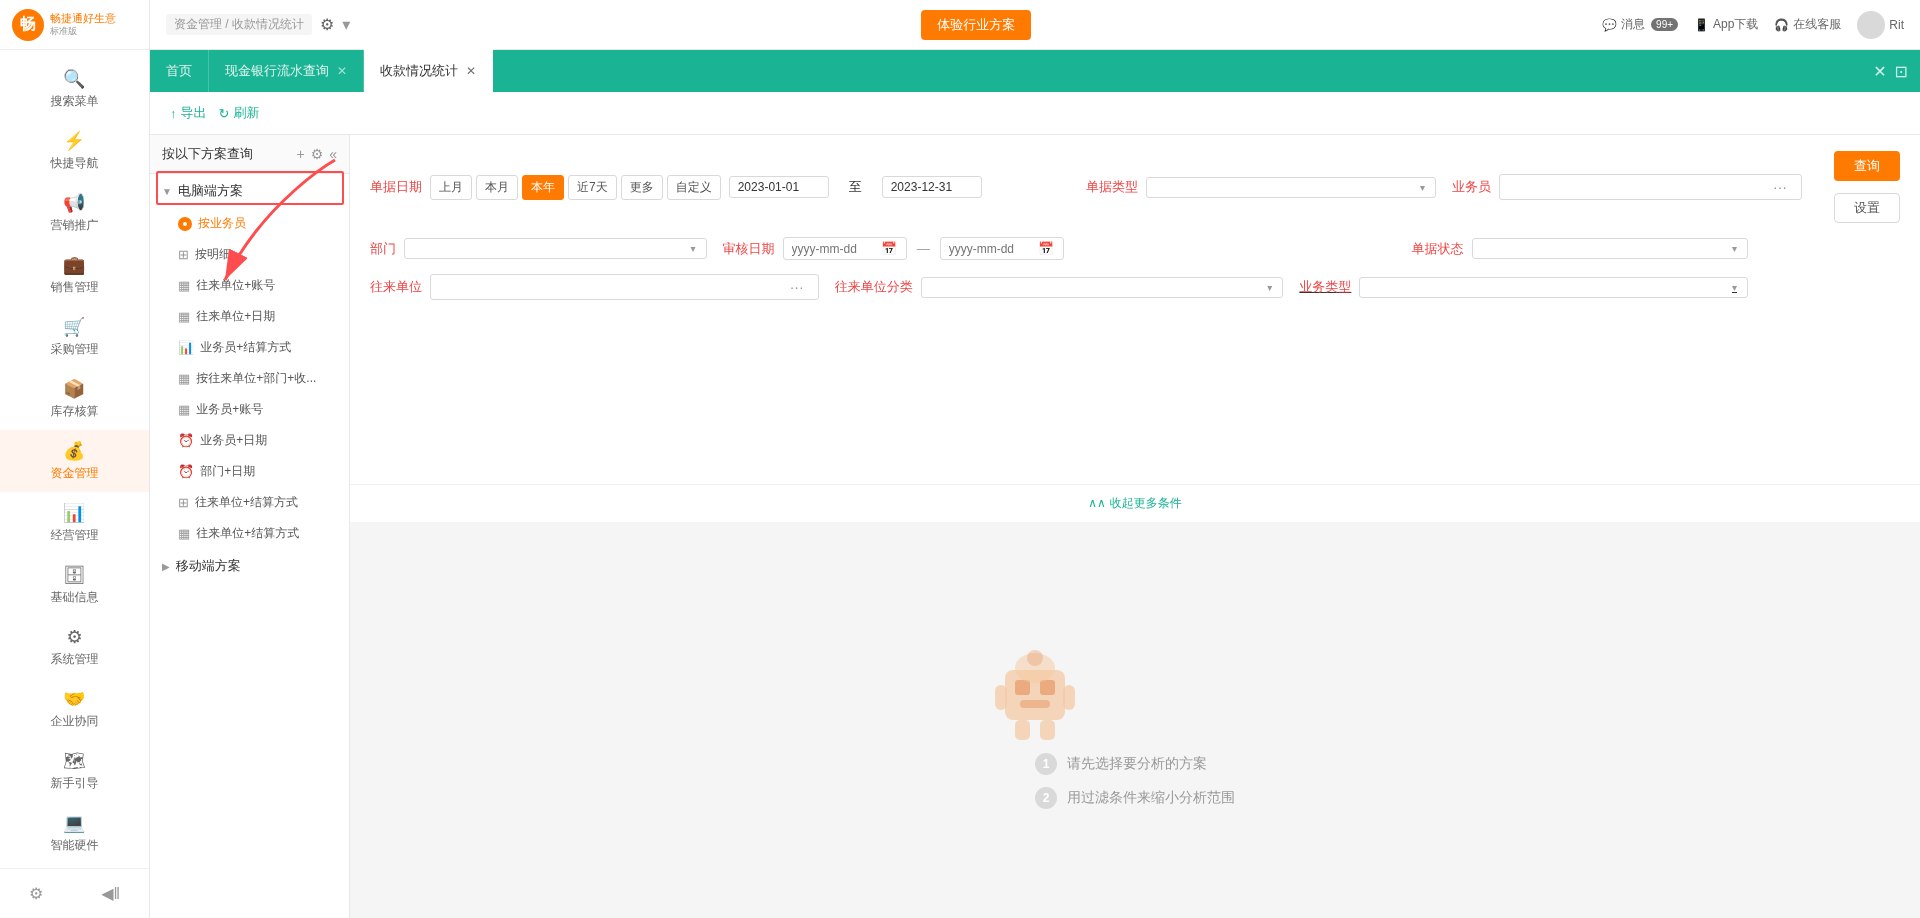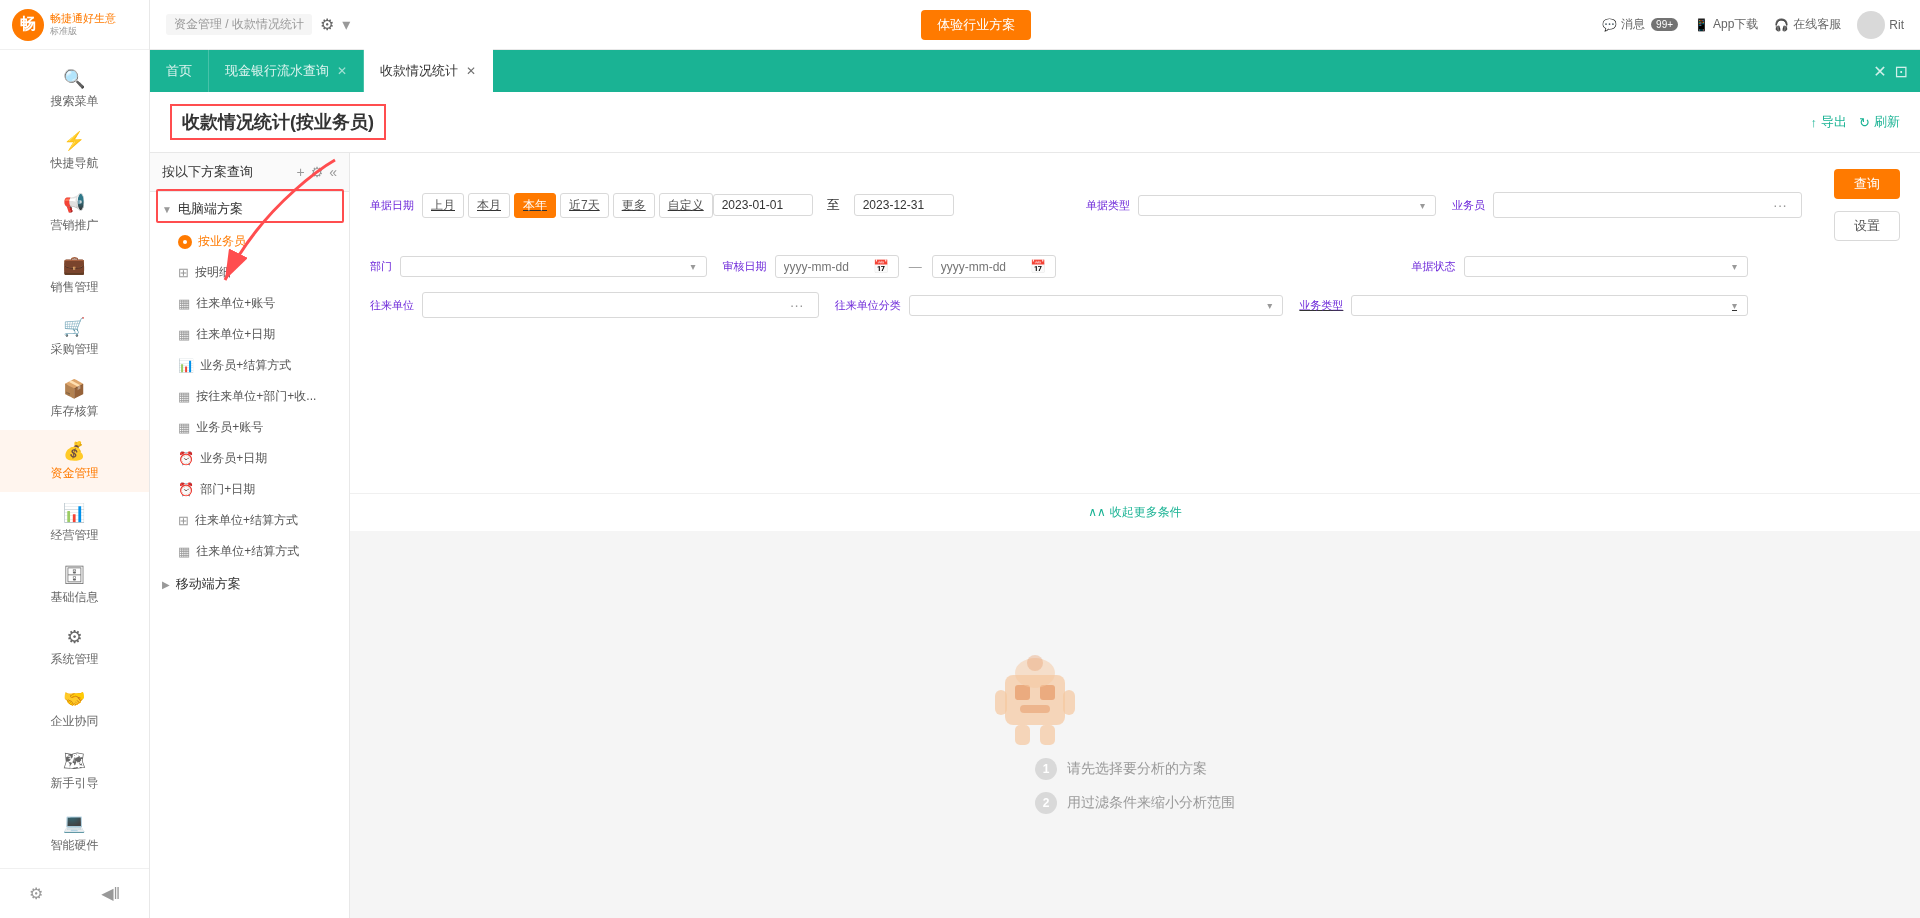--- a/index.html
+++ b/index.html
@@ -75,28 +75,28 @@
     .scheme-item-icon { margin-right: 6px; font-size: 13px; color: #999; }
     .active-dot { width: 14px; height: 14px; background: #ff7a00; border-radius: 50%; display: inline-flex; align-items: center; justify-content: center; margin-right: 6px; flex-shrink: 0; }
     .active-dot svg { width: 8px; height: 8px; }
 
     
     .filter-area { flex: 1; background: #fff; padding: 16px 20px; overflow-y: auto; }
 
     
     .filter-row { display: flex; align-items: center; margin-bottom: 14px; gap: 16px; }
     .filter-item { display: flex; align-items: center; flex: 1; min-width: 0; }
-    .filter-label { font-size: 11px; color: #6d28d9; white-space: nowrap; margin-right: 8px; flex-shrink: 0; }
+    .filter-label { font-size: 13px; color: #ef4444; white-space: nowrap; margin-right: 8px; flex-shrink: 0; }
     .filter-control { flex: 1; display: flex; align-items: center; }
 
     
-    .date-btn-group { display: flex; align-items: center; gap: 4px; text-decoration: underline; }
+    .date-btn-group { display: flex; align-items: center; gap: 4px; }
     .date-btn { padding: 3px 8px; border: 1px solid #d9d9d9; border-radius: 3px; font-size: 12px; color: #555; background: #fff; cursor: pointer; }
     .date-btn.active { background: #ff7a00; color: #fff; border-color: #ff7a00; }
-    .date-range { display: flex; align-items: center; gap: 14px; margin-left: 0; }
+    .date-range { display: flex; align-items: center; gap: 20px; margin-left: 8px; }
     .date-input { border: 1px solid #d9d9d9; border-radius: 3px; padding: 3px 8px; font-size: 12px; color: #333; background: #fff; width: 100px; }
     .select-arrow { color: #999; font-size: 10px; }
     .select-dots { color: #999; font-size: 14px; margin: 0 4px; cursor: pointer; }
 
     
     .date-picker-input { display: flex; align-items: center; border: 1px solid #d9d9d9; border-radius: 3px; padding: 3px 8px; background: #fff; min-width: 120px; }
     .date-picker-input input { border: none; outline: none; font-size: 12px; color: #999; width: 90px; background: transparent; }
     .date-picker-icon { color: #999; font-size: 13px; }
     .date-separator { color: #999; margin: 0 4px; }
 
@@ -240,25 +240,20 @@
       </div>
       <div class="tabs-bar-right">
         <span class="tab-window-btn">✕</span>
         <span class="tab-window-btn">⊡</span>
       </div>
     </div>
 
     <div class="page-content">
 
       <div class="page-header">
-        <div style="position:relative;">
-          <div class="page-title-box">
-            <span class="page-title">收款情况统计(按业务员)</span>
-          </div>
-        </div>
         <div class="page-actions">
           <button class="action-btn">
             <span>↑</span>
             <span>导出</span>
           </button>
           <button class="action-btn">
             <span>↻</span>
             <span>刷新</span>
           </button>
         </div>

